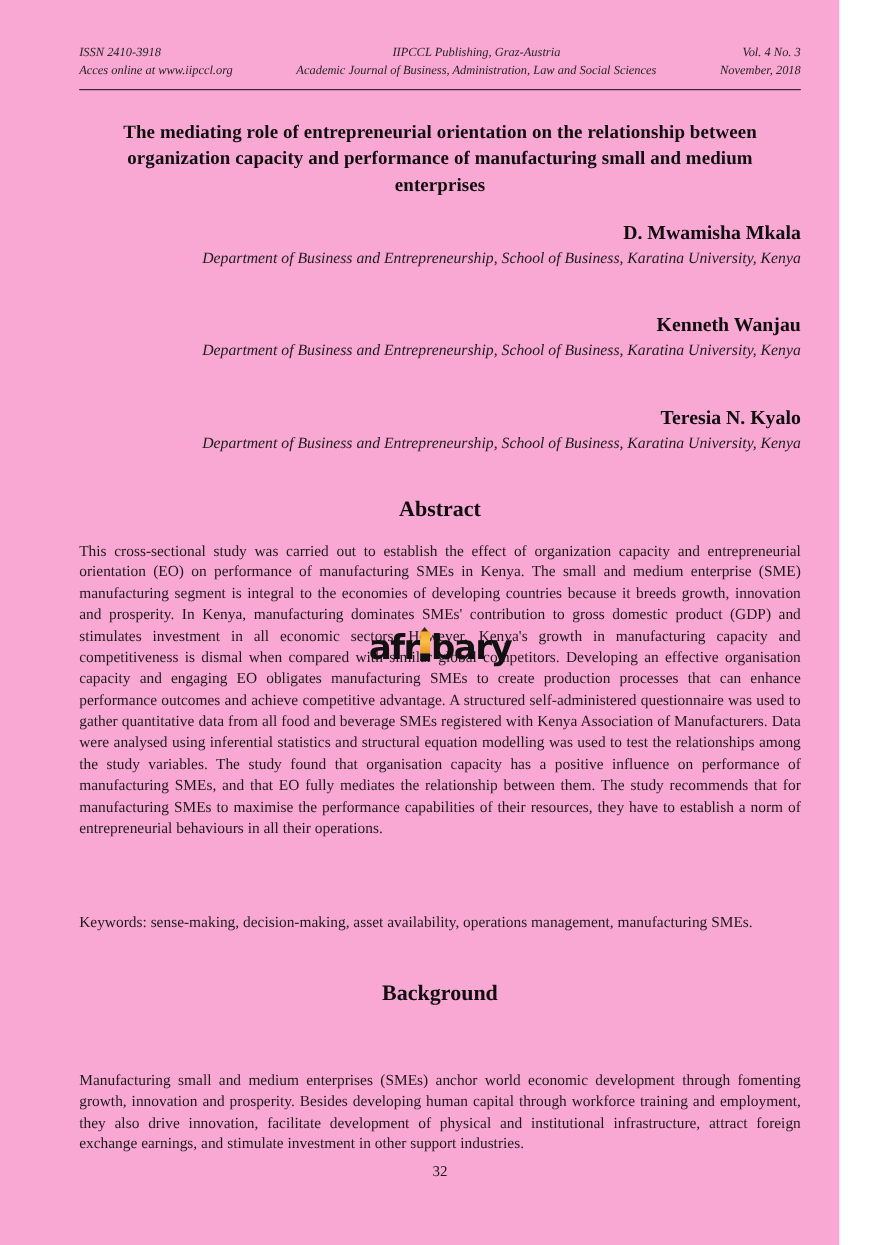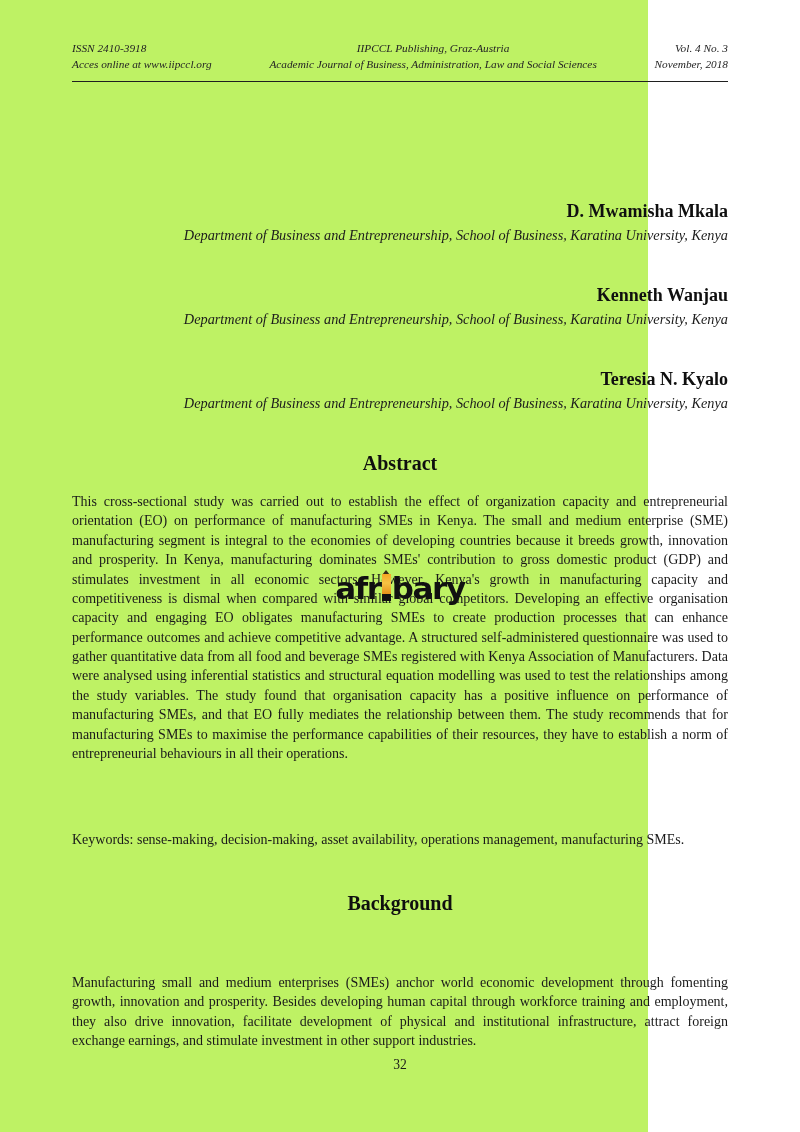--- a/index.html
+++ b/index.html
@@ -13,23 +13,23 @@
     height: 1132px;
     position: relative;
     font-family: "Liberation Serif", "DejaVu Serif", serif;
     color: #1a1a1a;
     overflow: hidden;
   }
 
   .page {
     position: absolute;
     inset: 0;
-    width: 648px;
+    width: 763px;
     height: 1132px;
-    background: #bef264;
+    background: #f9a8d4;
   }
 
   
   .running-head {
     position: absolute;
     left: 72px;
     top: 40px;
     width: 656px;
     display: flex;
     justify-content: space-between;
@@ -197,20 +197,21 @@
       <span class="rh-line">IIPCCL Publishing, Graz-Austria</span>
       <span class="rh-line">Academic Journal of Business, Administration, Law and Social Sciences</span>
     </div>
     <div class="rh-right">
       <span class="rh-line">Vol. 4 No. 3</span>
       <span class="rh-line">November, 2018</span>
     </div>
   </div>
   <div class="head-rule"></div>
 
+  <div class="paper-title">The mediating role of entrepreneurial orientation on the relationship between organization capacity and performance of manufacturing small and medium enterprises</div>
 
   <div class="author-block" id="author-0">
     <div class="author-name">D. Mwamisha Mkala</div>
     <div class="author-affil">Department of Business and Entrepreneurship, School of Business, Karatina University, Kenya</div>
   </div>
   <div class="author-block" id="author-1">
     <div class="author-name">Kenneth Wanjau</div>
     <div class="author-affil">Department of Business and Entrepreneurship, School of Business, Karatina University, Kenya</div>
   </div>
   <div class="author-block" id="author-2">

